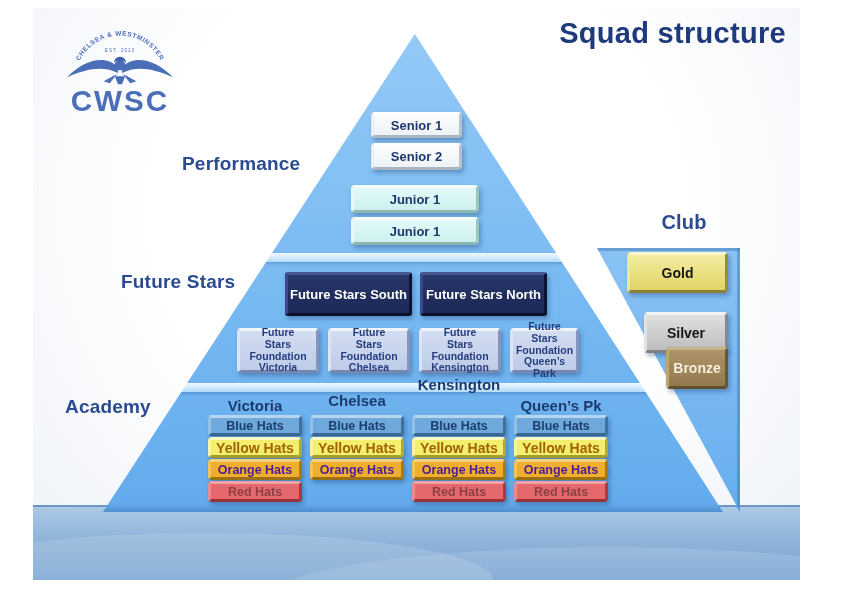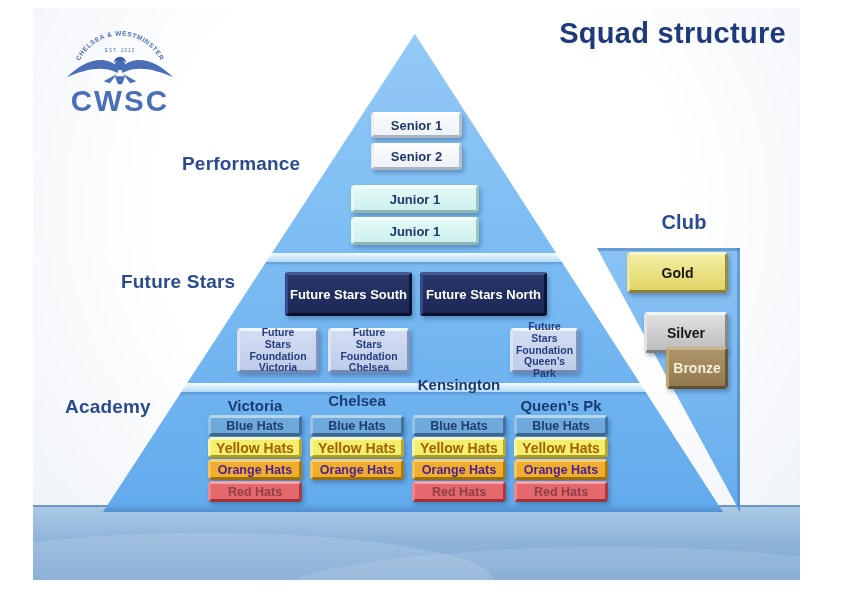--- a/index.html
+++ b/index.html
@@ -140,20 +140,21 @@
 
     <div class="box white-box b-s1">Senior 1</div>
     <div class="box white-box b-s2">Senior 2</div>
     <div class="box cyan-box b-j1">Junior 1</div>
     <div class="box cyan-box b-j2">Junior 1</div>
 
     <div class="box navy-box b-fss">Future Stars South</div>
     <div class="box navy-box b-fsn">Future Stars North</div>
     <div class="box peri-box b-ff1">Future Stars Foundation Victoria</div>
     <div class="box peri-box b-ff2">Future Stars Foundation Chelsea</div>
+    <div class="box peri-box b-ff3">Future Stars Foundation Kensington</div>
     <div class="box peri-box b-ff4">Future Stars Foundation Queen’s Park</div>
 
     <div class="site-header h-c1">Victoria</div>
     <div class="site-header h-c2">Chelsea</div>
     <div class="site-header h-c3">Kensington</div>
     <div class="site-header h-c4">Queen’s Pk</div>
 
     <div class="box hat hat-blue c1 r1">Blue Hats</div>
     <div class="box hat hat-yellow c1 r2">Yellow Hats</div>
     <div class="box hat hat-orange c1 r3">Orange Hats</div>

